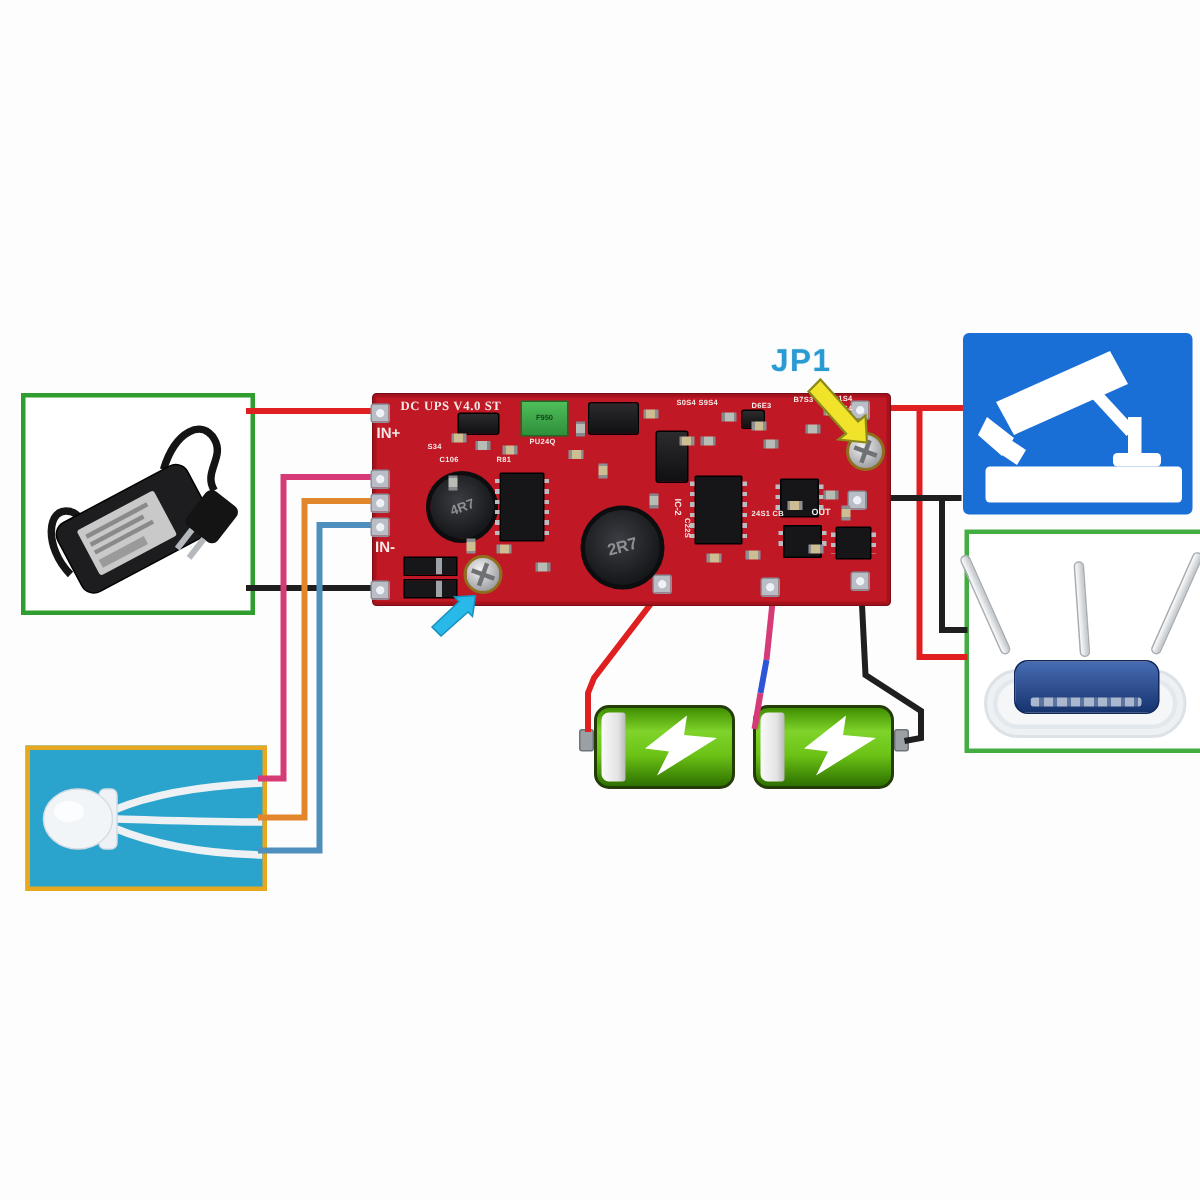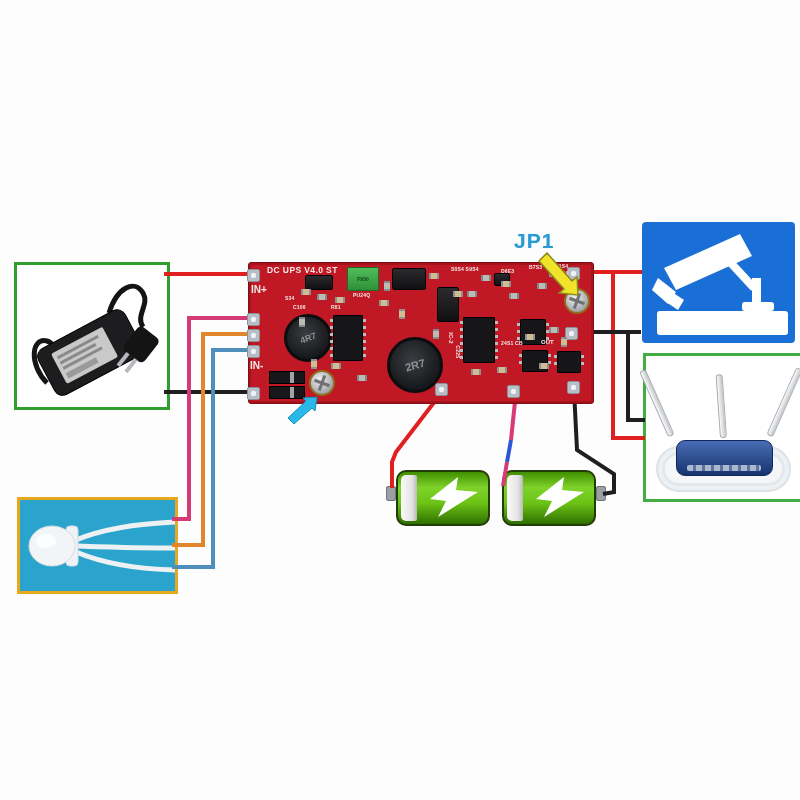--- a/index.html
+++ b/index.html
@@ -142,21 +142,21 @@
     <polyline points="628,332 628,420 645,420" fill="none" stroke-width="4" stroke="#1f1f1f"></polyline>
 
     <polyline points="442,392 396,452 392,462 392,488" fill="none" stroke-width="4" stroke="#e02020"></polyline>
     <polyline points="516,392 511,440" fill="none" stroke-width="4" stroke="#d63a77"></polyline>
     <polyline points="511,440 507,462" fill="none" stroke-width="4" stroke="#2d55d8"></polyline>
     <polyline points="507,462 503,486" fill="none" stroke-width="4" stroke="#d63a77"></polyline>
     <polyline points="574,390 577,450 614,474 614,492 603,494" fill="none" stroke-width="4" stroke="#1f1f1f"></polyline>
   </svg>
 
   <div class="abs pcb">
-    <span class="silk" style="left:18px;top:2px;font-size:8.5px;letter-spacing:.4px;">DC UPS V4.0 ST</span>
+    <span class="silk" style="left:18px;top:2px;font-size:8.5px;letter-spacing:.4px;font-family:Liberation Serif, serif;">DC UPS V4.0 ST</span>
     <span class="silk" style="left:2px;top:21px;font-size:10px;">IN+</span>
     <span class="silk" style="left:1px;top:97px;font-size:10px;">IN-</span>
 
     <div class="pad" style="left:-2px;top:6px;"></div>
     <div class="pad" style="left:-2px;top:50px;"></div>
     <div class="pad" style="left:-2px;top:66px;"></div>
     <div class="pad" style="left:-2px;top:82px;"></div>
     <div class="pad" style="left:-2px;top:124px;"></div>
     <div class="pad" style="left:318px;top:4px;"></div>
     <div class="pad" style="left:316px;top:64px;"></div>

